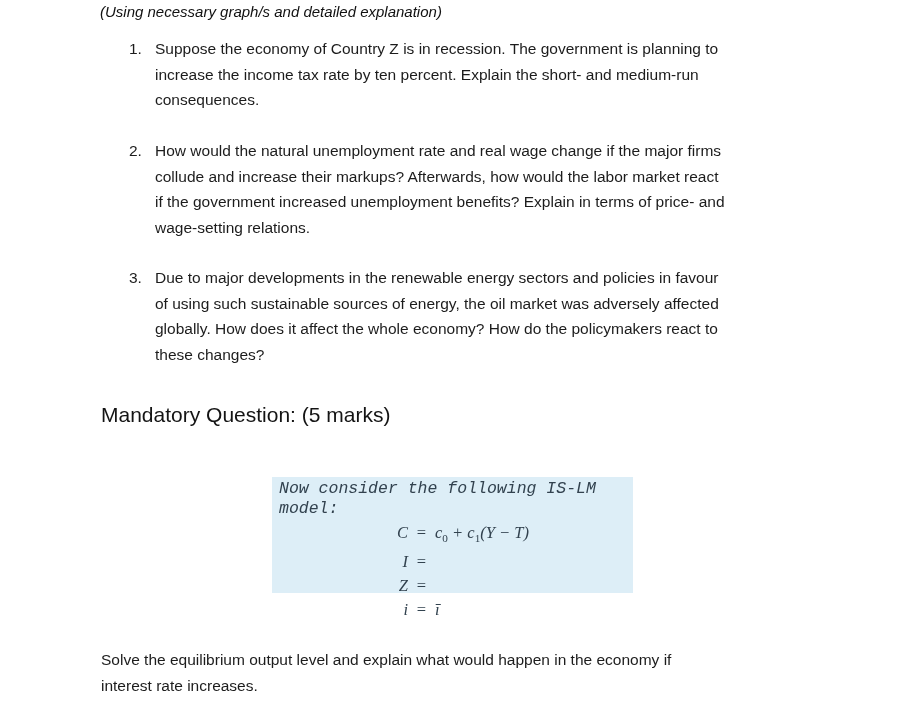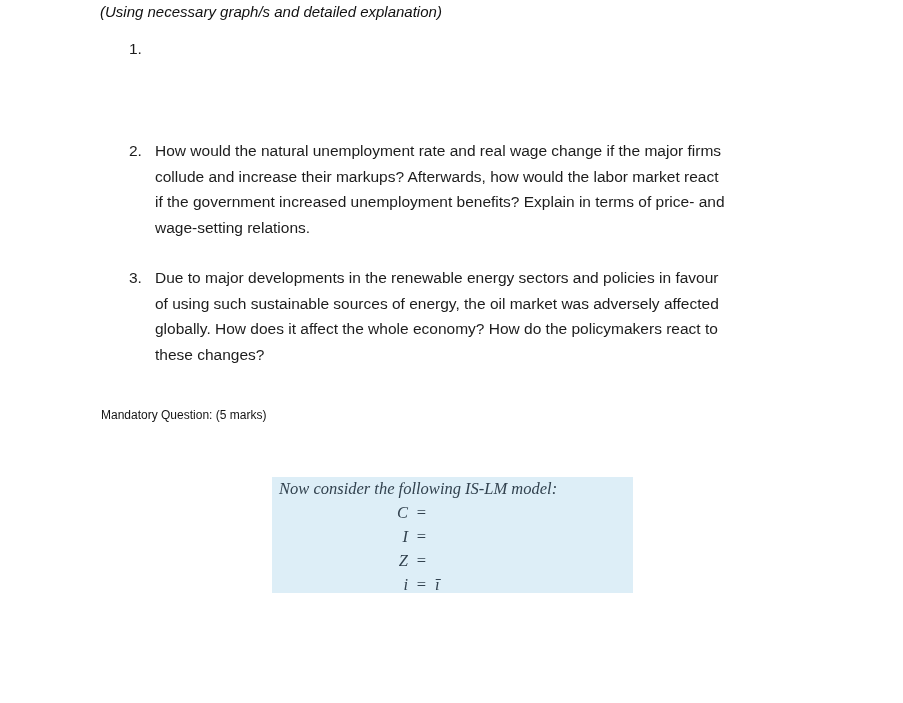--- a/index.html
+++ b/index.html
@@ -27,34 +27,34 @@
   }
   .qnum { width: 26px; flex: 0 0 26px; }
   .qtext { white-space: pre-line; }
 
   .q1 { top: 36px; }
   .q2 { top: 138px; }
   .q3 { top: 265px; }
 
   .mandatory {
     position: absolute; left: 101px; top: 405px;
-    font-size: 12px; line-height: 20px;
+    font-size: 21px; line-height: 20px;
     color: #141414;
   }
 
   .model-box {
     position: absolute; left: 272px; top: 477px;
     width: 361px; height: 116px;
     background: #ddeef7;
     box-sizing: border-box;
     padding: 2px 0 0 7px;
     color: #32424f;
   }
   .box-title {
-    font-family: Liberation Serif, serif;
+    font-family: Liberation Mono, monospace;
     font-style: italic;
     font-size: 16.5px; line-height: 20px;
     color: #32424f;
   }
   .equations {
     margin-left: 112px; margin-top: 2px;
     font-family: "Liberation Serif", serif;
     font-style: italic;
     font-size: 16.5px; line-height: 24px;
     color: #32424f;
@@ -73,20 +73,23 @@
 </style>
 </head>
 <body>
 
 <div class="page">
 
   <div class="intro">(Using necessary graph/s and detailed explanation)</div>
 
   <div class="question q1">
     <span class="qnum">1.</span>
+    <span class="qtext">Suppose the economy of Country Z is in recession. The government is planning to
+increase the income tax rate by ten percent. Explain the short- and medium-run
+consequences.</span>
   </div>
 
   <div class="question q2">
     <span class="qnum">2.</span>
     <span class="qtext">How would the natural unemployment rate and real wage change if the major firms
 collude and increase their markups? Afterwards, how would the labor market react
 if the government increased unemployment benefits? Explain in terms of price- and
 wage-setting relations.</span>
   </div>
 
@@ -99,31 +102,34 @@
   </div>
 
   <div class="mandatory">Mandatory Question: (5 marks)</div>
 
   <div class="model-box">
     <div class="box-title">Now consider the following IS-LM model:</div>
     <div class="equations">
         <div class="eq-row">
           <span class="lhs">C</span>
           <span class="eqs">=</span>
+          <span class="rhs">c<sub>0</sub> + c<sub>1</sub>(Y − T)</span>
         </div>
         <div class="eq-row">
           <span class="lhs">I</span>
           <span class="eqs">=</span>
         </div>
         <div class="eq-row">
           <span class="lhs">Z</span>
           <span class="eqs">=</span>
         </div>
         <div class="eq-row">
           <span class="lhs">i</span>
           <span class="eqs">=</span>
           <span class="rhs">ī</span>
         </div>
       </div>
   </div>
 
+  <div class="closing">Solve the equilibrium output level and explain what would happen in the economy if
+interest rate increases.</div>
 
 </div>
 
 </body></html>

